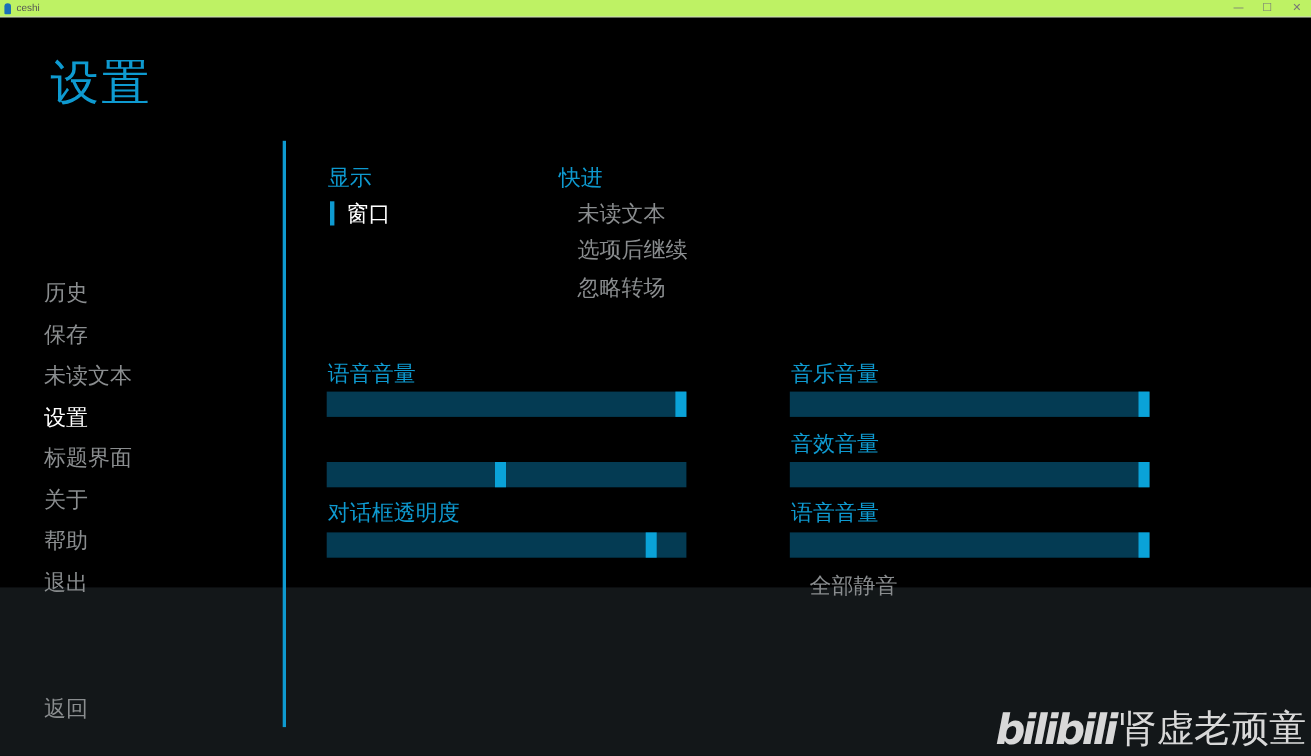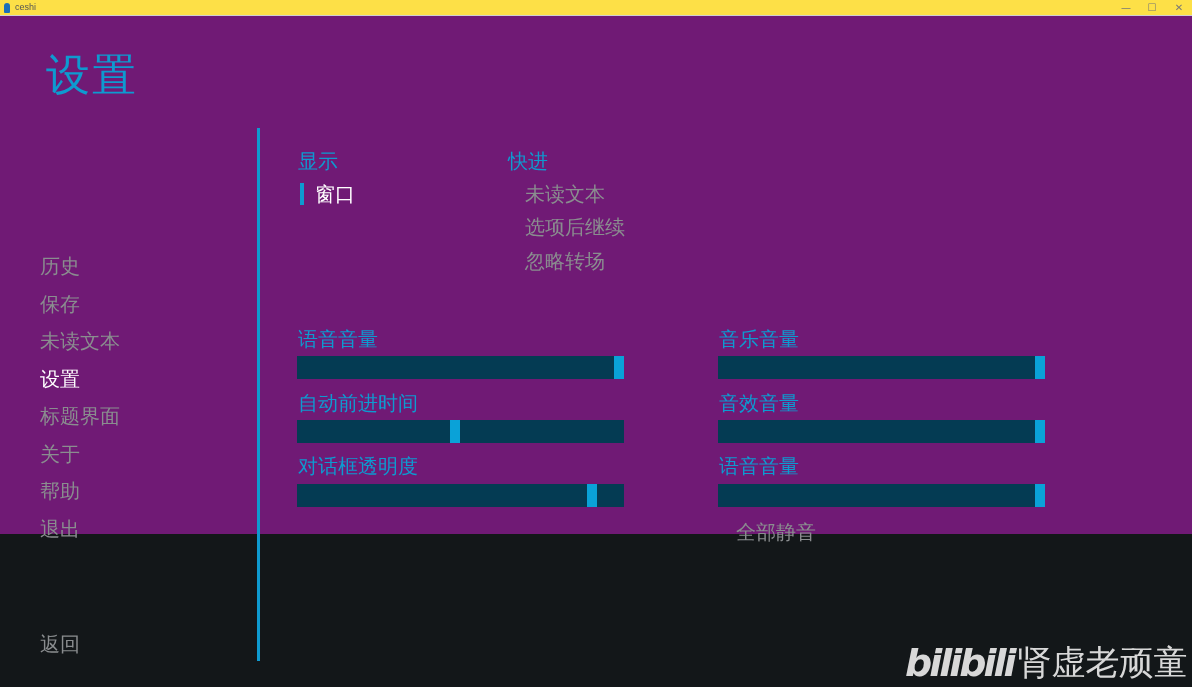--- a/index.html
+++ b/index.html
@@ -1,27 +1,27 @@
 <!DOCTYPE html>
 <html><head>
 <meta charset="utf-8">
 <style>
   * { box-sizing: border-box; margin: 0; padding: 0; }
   html, body { width: 1192px; height: 687px; overflow: hidden; background: #131719; }
   body { position: relative; font-family: "DejaVu Sans", "Liberation Sans", sans-serif; }
 
-  .titlebar { position: absolute; left: 0; top: 0; width: 1192px; height: 16px; background: #fde047; border-bottom: 1px solid #d0d0d0; }
+  .titlebar { position: absolute; left: 0; top: 0; width: 1192px; height: 16px; background: #bef264; border-bottom: 1px solid #d0d0d0; }
   .titlebar .app-icon { position: absolute; left: 4px; top: 3px; width: 6px; height: 10px; background: #1c6fb8; border-radius: 3px 3px 1px 1px; }
   .titlebar .title { position: absolute; left: 15px; top: 2px; font-size: 9px; color: #555; font-family: "Liberation Sans", sans-serif; }
   .titlebar .ctrl { position: absolute; top: 0; width: 26px; height: 16px; color: #777; font-size: 10px; line-height: 15px; text-align: center; cursor: default; }
   .titlebar .min { left: 1113px; }
   .titlebar .max { left: 1139px; }
   .titlebar .close { left: 1166px; }
 
-  .game { position: absolute; left: 0; top: 16px; width: 1192px; height: 518px; background: #701a75; }
+  .game { position: absolute; left: 0; top: 16px; width: 1192px; height: 518px; background: #000000; }
 
   .page-title { position: absolute; left: 46px; top: 30px; font-size: 44px; color: #0e9ad0; letter-spacing: 2px; }
 
   .nav { position: absolute; left: 40px; top: 192px; margin-top: 44px; }
   .nav-item { display: block; font-size: 20px; color: #8a8d8f; height: 37.5px; line-height: 28px; white-space: nowrap; cursor: pointer; }
   .nav-item.active { color: #ffffff; }
 
   .return { position: absolute; left: 40px; top: 614px; font-size: 20px; color: #8a8d8f; line-height: 28px; cursor: pointer; }
 
   .divider { position: absolute; left: 257px; top: 112px; width: 3px; height: 533px; background: #0e9ad0; }
@@ -77,21 +77,20 @@
   <div class="group-label" style="left:508px; top:131px;">快进</div>
   <div class="option" style="left:525px; top:164px;">未读文本</div>
   <div class="option" style="left:525px; top:197px;">选项后继续</div>
   <div class="option" style="left:525px; top:231px;">忽略转场</div>
 
   <div class="slider-label" style="left:298px; top:309px;">语音音量</div>
   <div class="slider" style="left:297px; top:340px;">
     <div class="thumb" style="left:317px;"></div>
   </div>
 
-  <div class="slider-label" style="left:298px; top:373px;">自动前进时间</div>
   <div class="slider" style="left:297px; top:404px;">
     <div class="thumb" style="left:153px;"></div>
   </div>
 
   <div class="slider-label" style="left:298px; top:436px;">对话框透明度</div>
   <div class="slider" style="left:297px; top:468px;">
     <div class="thumb" style="left:290px;"></div>
   </div>
 
   <div class="slider-label" style="left:719px; top:309px;">音乐音量</div>

